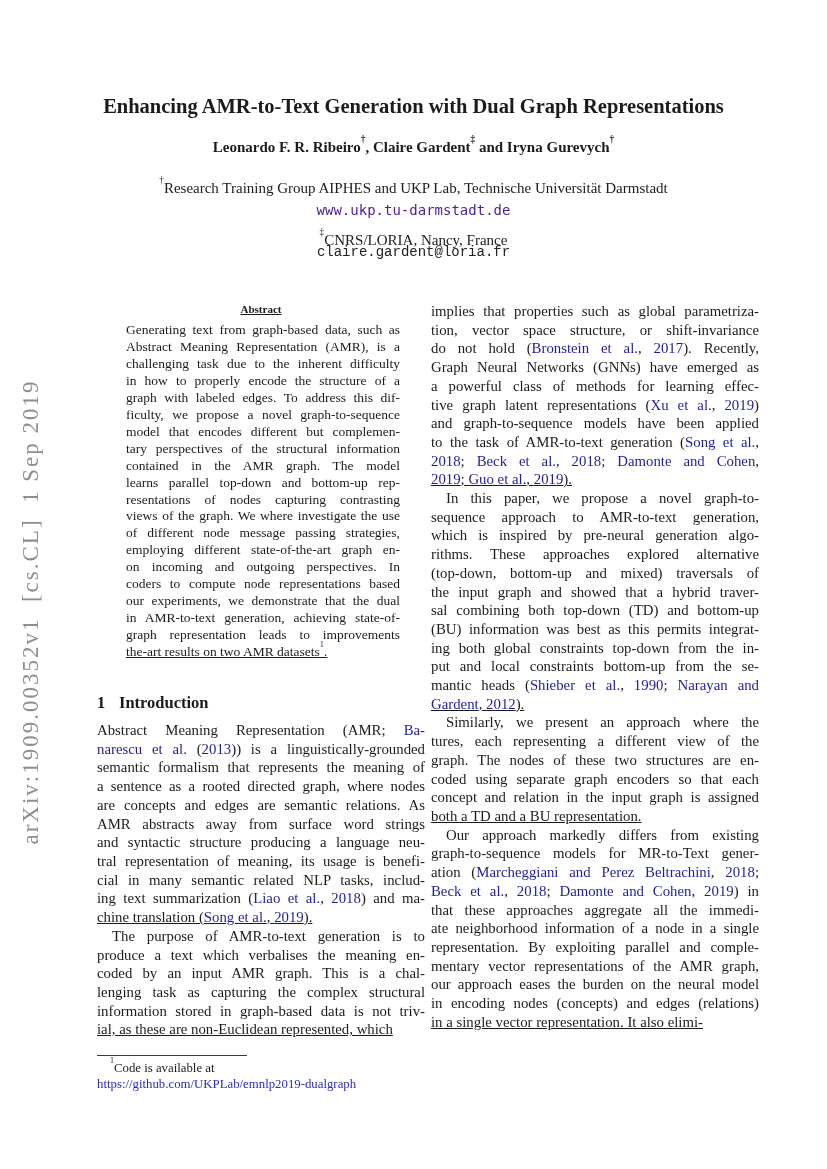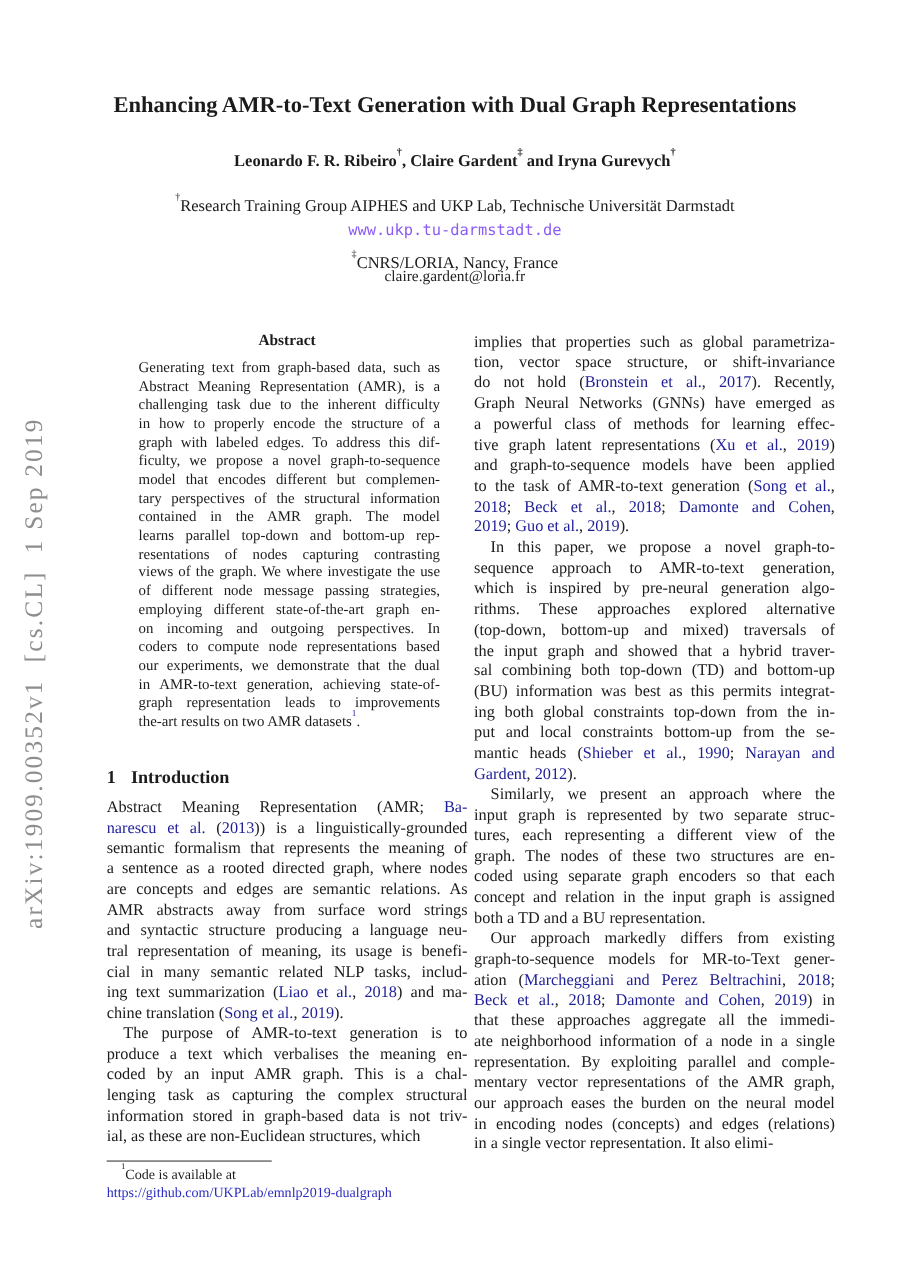--- a/index.html
+++ b/index.html
@@ -8,37 +8,37 @@
     font-family:"Liberation Serif", serif;color:#1b1b1b;overflow:hidden;
   }
   
   .watermark{
     position:absolute;left:31px;top:612px;
     transform:translate(-50%,-50%) rotate(-90deg);
     font-size:23px;letter-spacing:2px;color:#8e8e8e;white-space:pre;
   }
   
   .hline{position:absolute;left:0;width:100%;text-align:center;white-space:pre;}
-  .title{top:85px;font-size:20.5px;font-weight:bold;}
+  .title{top:95px;font-size:20.5px;font-weight:bold;}
   .authors{top:139px;font-size:15px;font-weight:bold;}
   .affil1{top:180px;font-size:15px;}
-  .website{top:202px;font-size:14px;font-family:"DejaVu Sans Mono",monospace;color:#8b5cf6;}
+  .website{top:202px;font-size:14px;font-family:"DejaVu Sans Mono",monospace;color:#4c1d95;}
   .affil2{top:232px;font-size:15px;}
-  .email{top:244px;font-size:14px;font-family:Liberation Serif, serif;color:#222;}
+  .email{top:244px;font-size:14px;font-family:Liberation Mono, monospace;color:#222;}
   
   .col{position:absolute;width:328px;}
   .col-left{left:97px;top:303px;}
   .col-right{left:431px;top:302px;}
-  .abs-heading{text-align:center;font-weight:bold;font-size:14px;margin:0 0 7px 0;}
+  .abs-heading{text-align:center;font-weight:bold;font-size:11px;margin:0 0 7px 0;text-decoration:underline;}
   .abs-body{margin-left:29px;width:274px;font-size:13.5px;}
   .abs-body .ln{line-height:16.95px;}
   .para{font-size:14.8px;}
   .para .ln{line-height:18.7px;}
   .ln{white-space:nowrap;text-align:justify;text-align-last:justify;text-justify:inter-word;}
-  .ln.last{text-align-last:left;}
+  .ln.last{text-align-last:left;text-decoration:underline;}
   .indent .ln:first-child{padding-left:15px;}
   .sec-heading{margin-top:32px;margin-bottom:8px;font-size:16.5px;font-weight:bold;}
   .sec-num{display:inline-block;min-width:22px;}
   sup{font-size:62%;line-height:0;position:relative;top:-0.45em;}
   .cite{color:#1e1e96;margin-top:29px;}
   
   .footnote{position:absolute;left:97px;top:1027px;width:330px;font-size:12.8px;line-height:16px;margin-top:28px;}
   .fn-rule{width:150px;border-top:1.2px solid #3a3a3a;margin-bottom:4px;}
   .fn-line1{padding-left:13px;}
   .fn-url{color:#2b2bc0;}
@@ -96,21 +96,21 @@
         <div class="ln">cial in many semantic related NLP tasks, includ-</div>
         <div class="ln">ing text summarization (<span class="cite">Liao et al.</span>, <span class="cite">2018</span>) and ma-</div>
         <div class="ln last">chine translation (<span class="cite">Song et al.</span>, <span class="cite">2019</span>).</div>
       </div>
     <div class="para indent">
         <div class="ln">The purpose of AMR-to-text generation is to</div>
         <div class="ln">produce a text which verbalises the meaning en-</div>
         <div class="ln">coded by an input AMR graph.  This is a chal-</div>
         <div class="ln">lenging task as capturing the complex structural</div>
         <div class="ln">information stored in graph-based data is not triv-</div>
-        <div class="ln last">ial, as these are non-Euclidean structures, which</div>
+        <div class="ln last">ial, as these are non-Euclidean represented, which</div>
       </div>
   </div>
 
   <div class="col col-right">
     <div class="para">
         <div class="ln">implies that properties such as global parametriza-</div>
         <div class="ln">tion, vector space structure, or shift-invariance</div>
         <div class="ln">do not hold (<span class="cite">Bronstein et al.</span>, <span class="cite">2017</span>).  Recently,</div>
         <div class="ln">Graph Neural Networks (GNNs) have emerged as</div>
         <div class="ln">a powerful class of methods for learning effec-</div>
@@ -129,21 +129,20 @@
         <div class="ln">the input graph and showed that a hybrid traver-</div>
         <div class="ln">sal combining both top-down (TD) and bottom-up</div>
         <div class="ln">(BU) information was best as this permits integrat-</div>
         <div class="ln">ing both global constraints top-down from the in-</div>
         <div class="ln">put and local constraints bottom-up from the se-</div>
         <div class="ln">mantic heads (<span class="cite">Shieber et al.</span>, <span class="cite">1990</span>; <span class="cite">Narayan and</span></div>
         <div class="ln last"><span class="cite">Gardent</span>, <span class="cite">2012</span>).</div>
       </div>
     <div class="para indent">
         <div class="ln">Similarly, we present an approach where the</div>
-        <div class="ln">input graph is represented by two separate struc-</div>
         <div class="ln">tures, each representing a different view of the</div>
         <div class="ln">graph. The nodes of these two structures are en-</div>
         <div class="ln">coded using separate graph encoders so that each</div>
         <div class="ln">concept and relation in the input graph is assigned</div>
         <div class="ln last">both a TD and a BU representation.</div>
       </div>
     <div class="para indent">
         <div class="ln">Our approach markedly differs from existing</div>
         <div class="ln">graph-to-sequence models for MR-to-Text gener-</div>
         <div class="ln">ation (<span class="cite">Marcheggiani and Perez Beltrachini</span>, <span class="cite">2018</span>;</div>

